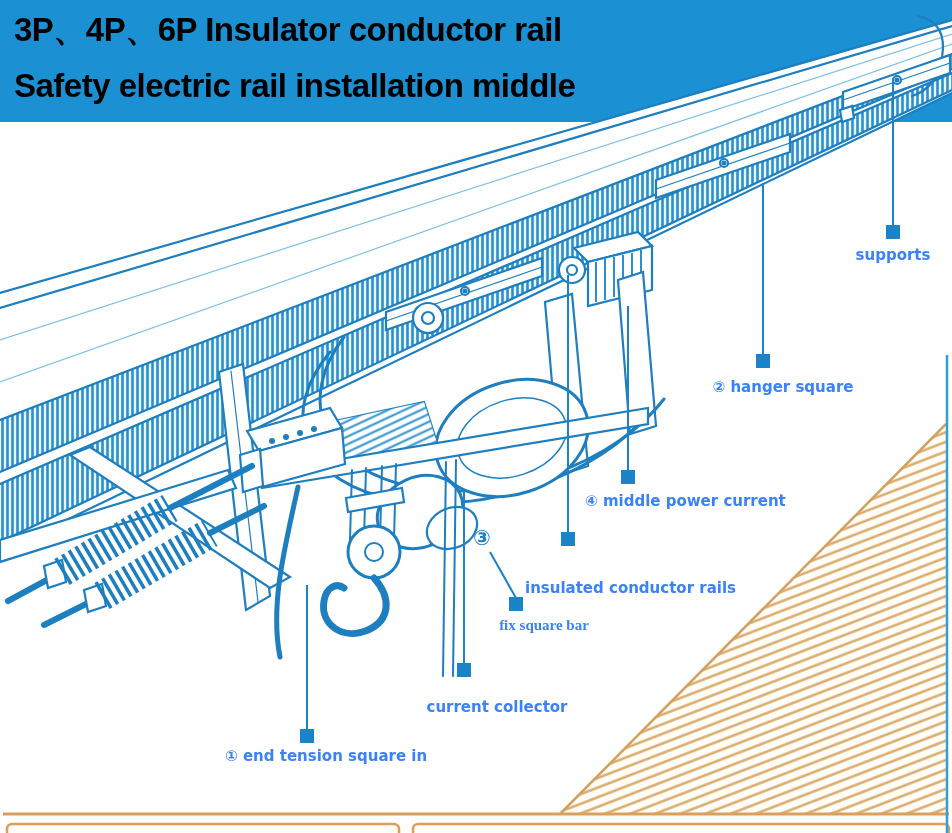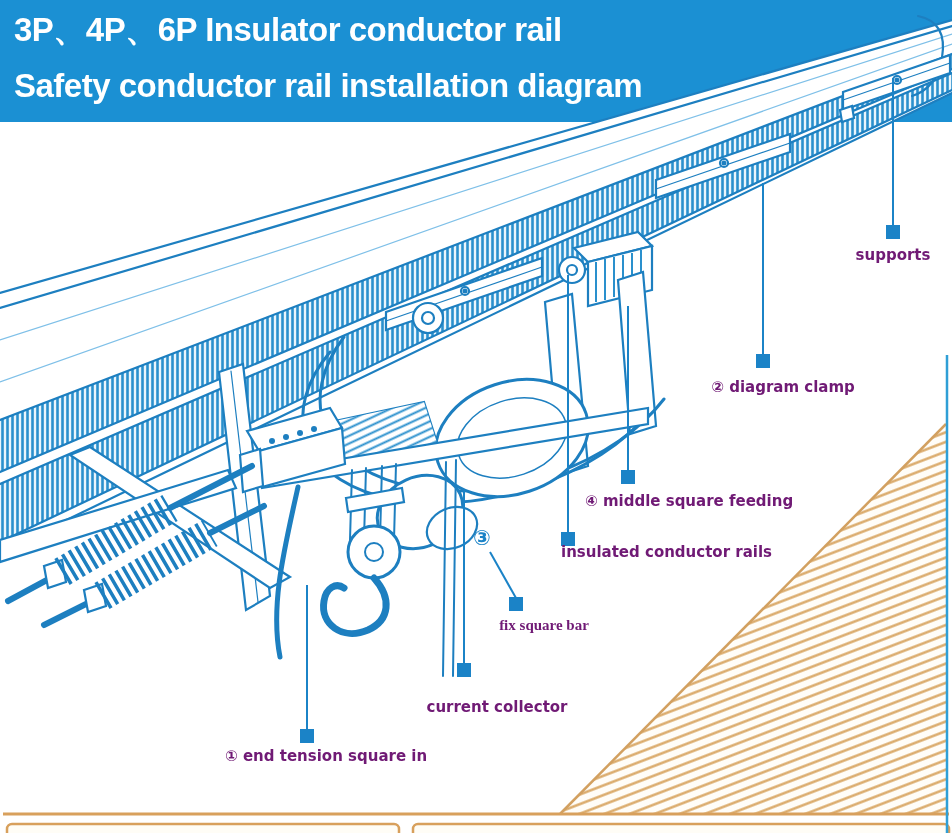--- a/index.html
+++ b/index.html
@@ -1,37 +1,37 @@
 <!DOCTYPE html>
 <html><head>
 <meta charset="utf-8">
 <style>
   html,body{margin:0;padding:0;background:#ffffff;}
   #stage{position:relative;width:952px;height:833px;overflow:hidden;background:#ffffff;
          font-family:"DejaVu Sans",sans-serif;}
   .header{position:absolute;left:0;top:0;width:952px;height:122px;background:#1b90d3;}
-  .header .l1,.header .l2{position:absolute;left:14px;color:#ffffff;font-weight:bold;
+  .header .l1,.header .l2{position:absolute;left:14px;color:#000000;font-weight:bold;
          font-size:33px;letter-spacing:-0.5px;white-space:nowrap;
          font-family:"Liberation Sans","DejaVu Sans",sans-serif;}
   .header .l1{top:8px;}
   .header .l2{top:67px;}
   #diagram-svg{position:absolute;left:0;top:0;width:952px;height:833px;}
-  .callout-label{position:absolute;color:#701a75;font-weight:bold;font-size:15px;
+  .callout-label{position:absolute;color:#3b82f6;font-weight:bold;font-size:15px;
          text-align:center;white-space:nowrap;font-family:"DejaVu Sans",sans-serif;}
   .circle-marker{position:absolute;color:#1b83c7;font-weight:bold;font-size:21px;
          text-align:center;font-family:"DejaVu Sans",sans-serif;}
 </style>
 </head>
 <body>
 
 <div id="stage">
 
   <div class="header">
     <div class="l1">3P、4P、6P Insulator conductor rail</div>
-    <div class="l2">Safety conductor rail installation diagram</div>
+    <div class="l2">Safety electric rail installation middle</div>
   </div>
 
   <svg id="diagram-svg" viewBox="0 0 952 833">
     <defs>
       <pattern id="railHatch" width="5" height="8" patternUnits="userSpaceOnUse">
         <rect width="5" height="8" fill="#eaf5fc"></rect>
         <line x1="2.5" y1="0" x2="2.5" y2="8" stroke="#2a90cd" stroke-width="2.6"></line>
       </pattern>
       <pattern id="ropeHatch" width="7" height="7" patternUnits="userSpaceOnUse" patternTransform="rotate(65)">
         <rect width="7" height="7" fill="#ffffff"></rect>
@@ -205,21 +205,21 @@
           <rect x="458" y="664" width="12" height="12"></rect>
       </g>
       <g>
         <line x1="307" y1="585" x2="307" y2="730"></line>
           <rect x="301" y="730" width="12" height="12"></rect>
       </g>
     </g>
   </svg>
 
   <div class="callout-label" style="left:852px;top:246px;width:82px;">supports</div>
-  <div class="callout-label" style="left:703px;top:378px;width:160px;">② diagram clamp</div>
-  <div class="callout-label" style="left:585px;top:492px;width:200px;">④ middle square feeding</div>
-  <div class="callout-label" style="left:525px;top:543px;width:200px;margin-left:36px;">insulated conductor rails</div>
+  <div class="callout-label" style="left:703px;top:378px;width:160px;">② hanger square</div>
+  <div class="callout-label" style="left:585px;top:492px;width:200px;">④ middle power current</div>
+  <div class="callout-label" style="left:525px;top:579px;width:200px;">insulated conductor rails</div>
   <div class="callout-label" style="left:474px;top:617px;width:140px;font-family:Liberation Serif, serif;">fix square bar</div>
   <div class="circle-marker" style="left:462px;top:526px;width:40px;">③</div>
   <div class="callout-label" style="left:417px;top:690px;width:160px;margin-top:8px;">current collector</div>
   <div class="callout-label" style="left:225px;top:747px;width:200px;">① end tension square in</div>
 
 </div>
 
 </body></html>

